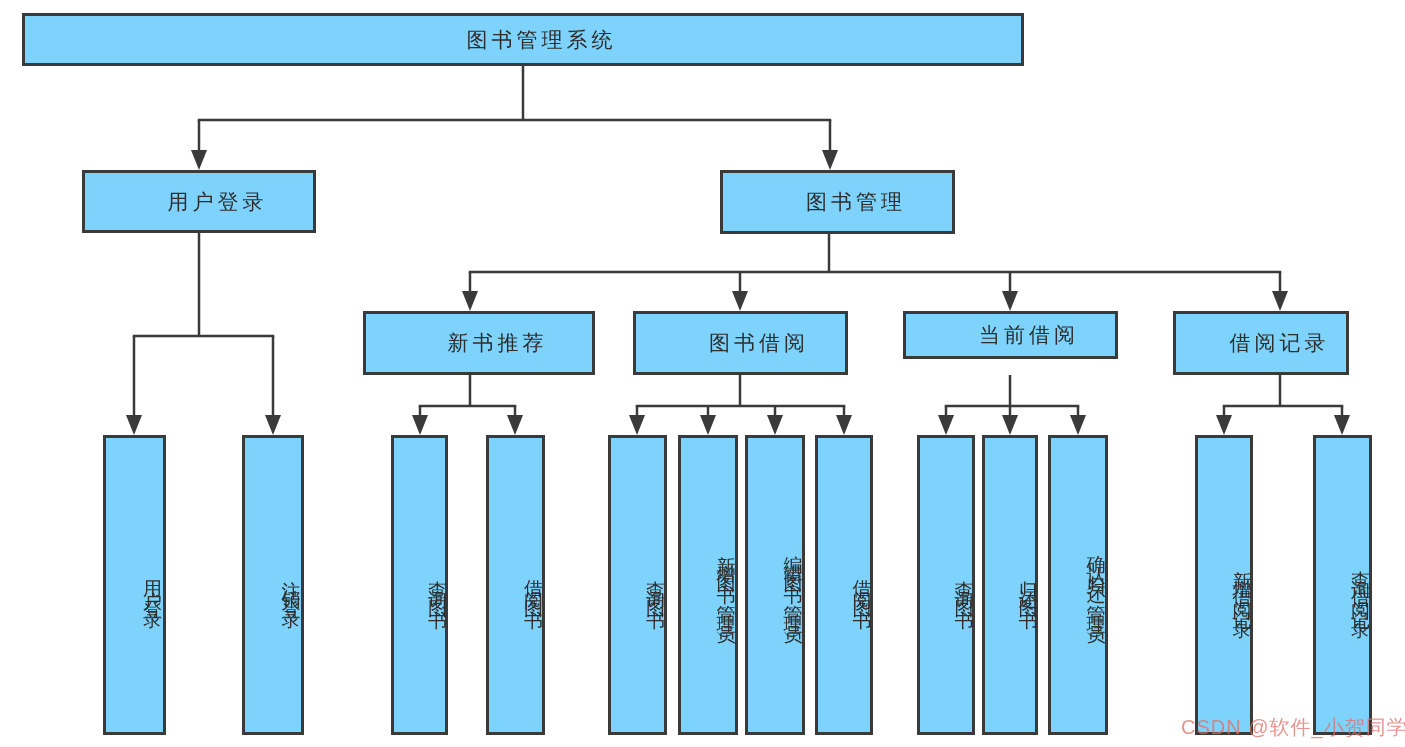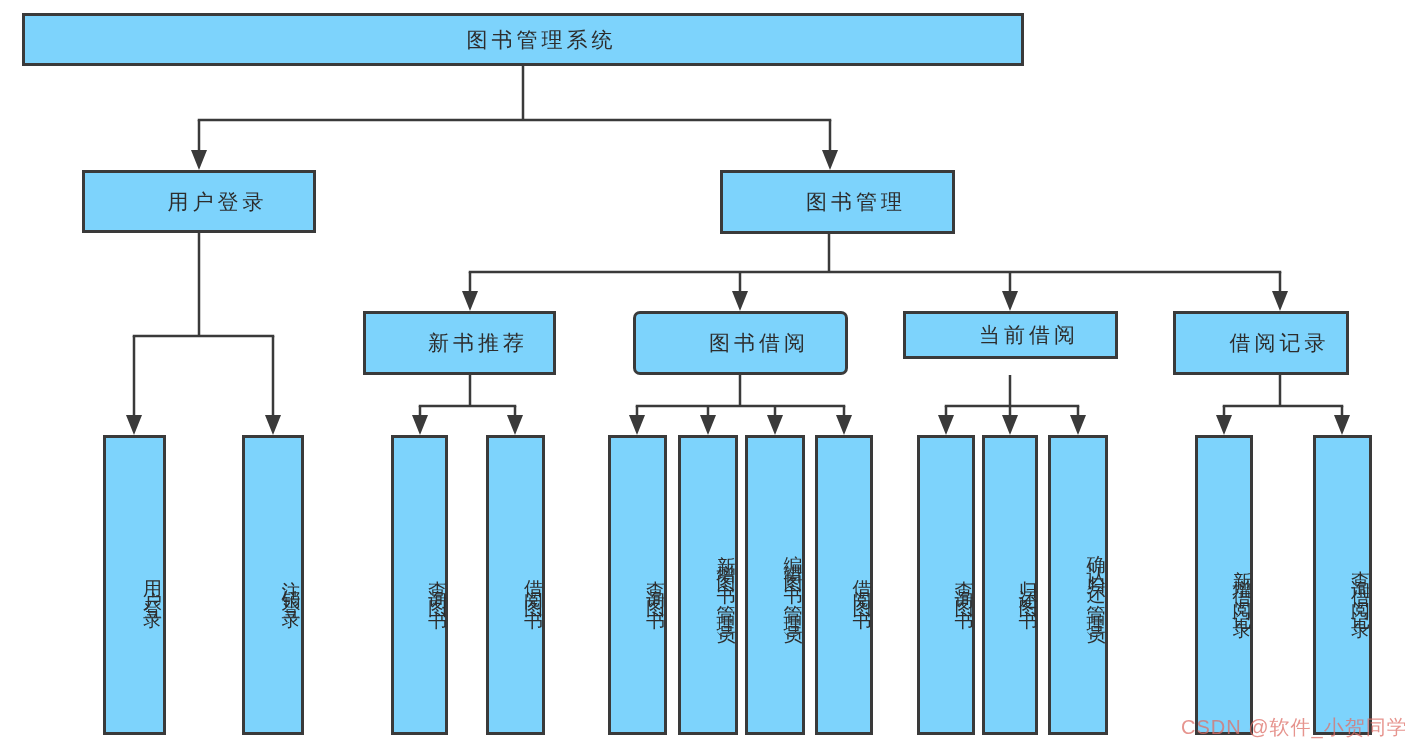--- a/index.html
+++ b/index.html
@@ -137,24 +137,24 @@
     <span class="hlabel">图书管理系统</span>
   </div>
 
   <div class="box" style="left:82px; top:170px; width:234px; height:63px;">
     <span class="hlabel">用户登录</span>
   </div>
   <div class="box" style="left:712px; top:170px; width:235px; height:64px;margin-left:8px;">
     <span class="hlabel">图书管理</span>
   </div>
 
-  <div class="box" style="left:363px; top:311px; width:193px; height:64px;">
+  <div class="box" style="left:363px; top:311px; width:232px; height:64px;">
     <span class="hlabel">新书推荐</span>
   </div>
-  <div class="box" style="left:633px; top:311px; width:215px; height:64px;border-radius:7px;">
+  <div class="box" style="left:633px; top:311px; width:215px; height:64px;">
     <span class="hlabel">图书借阅</span>
   </div>
   <div class="box" style="left:903px; top:311px; width:215px; height:48px;">
     <span class="hlabel">当前借阅</span>
   </div>
   <div class="box" style="left:1173px; top:311px; width:176px; height:64px;">
     <span class="hlabel">借阅记录</span>
   </div>
 
   <div class="box vbox" style="left:103px; top:435px; width:63px; height:300px;">

